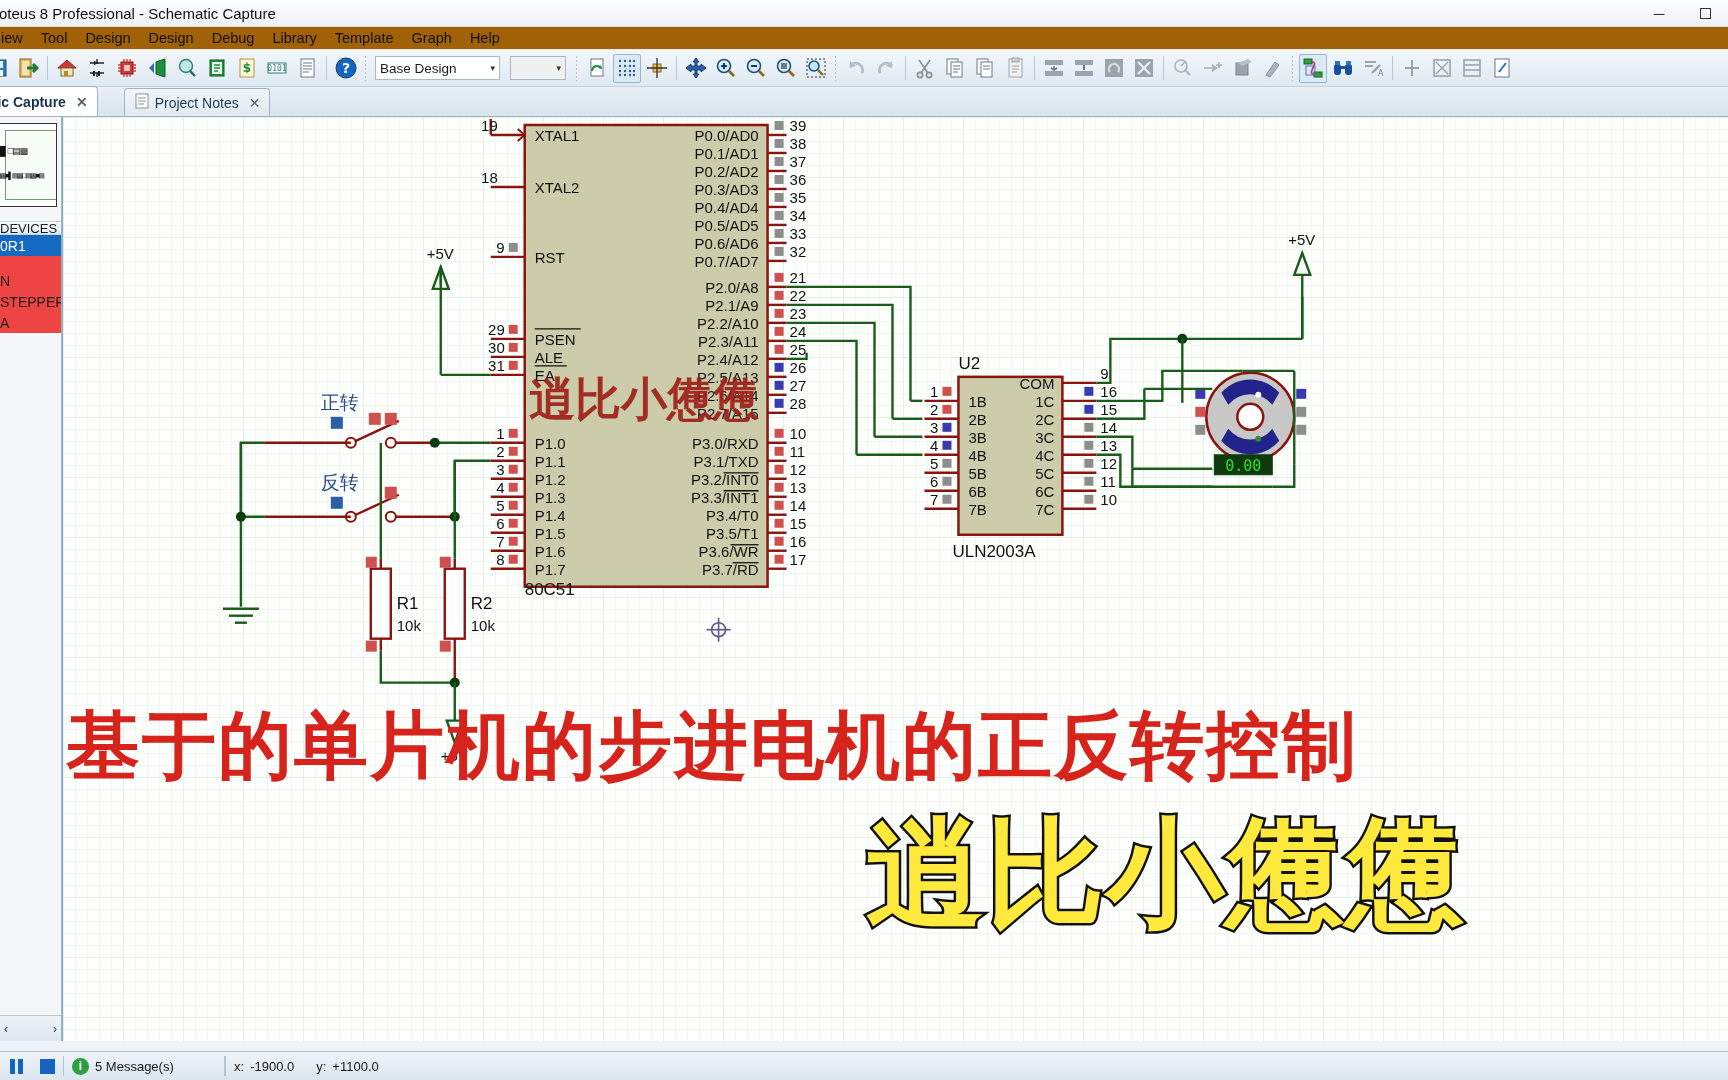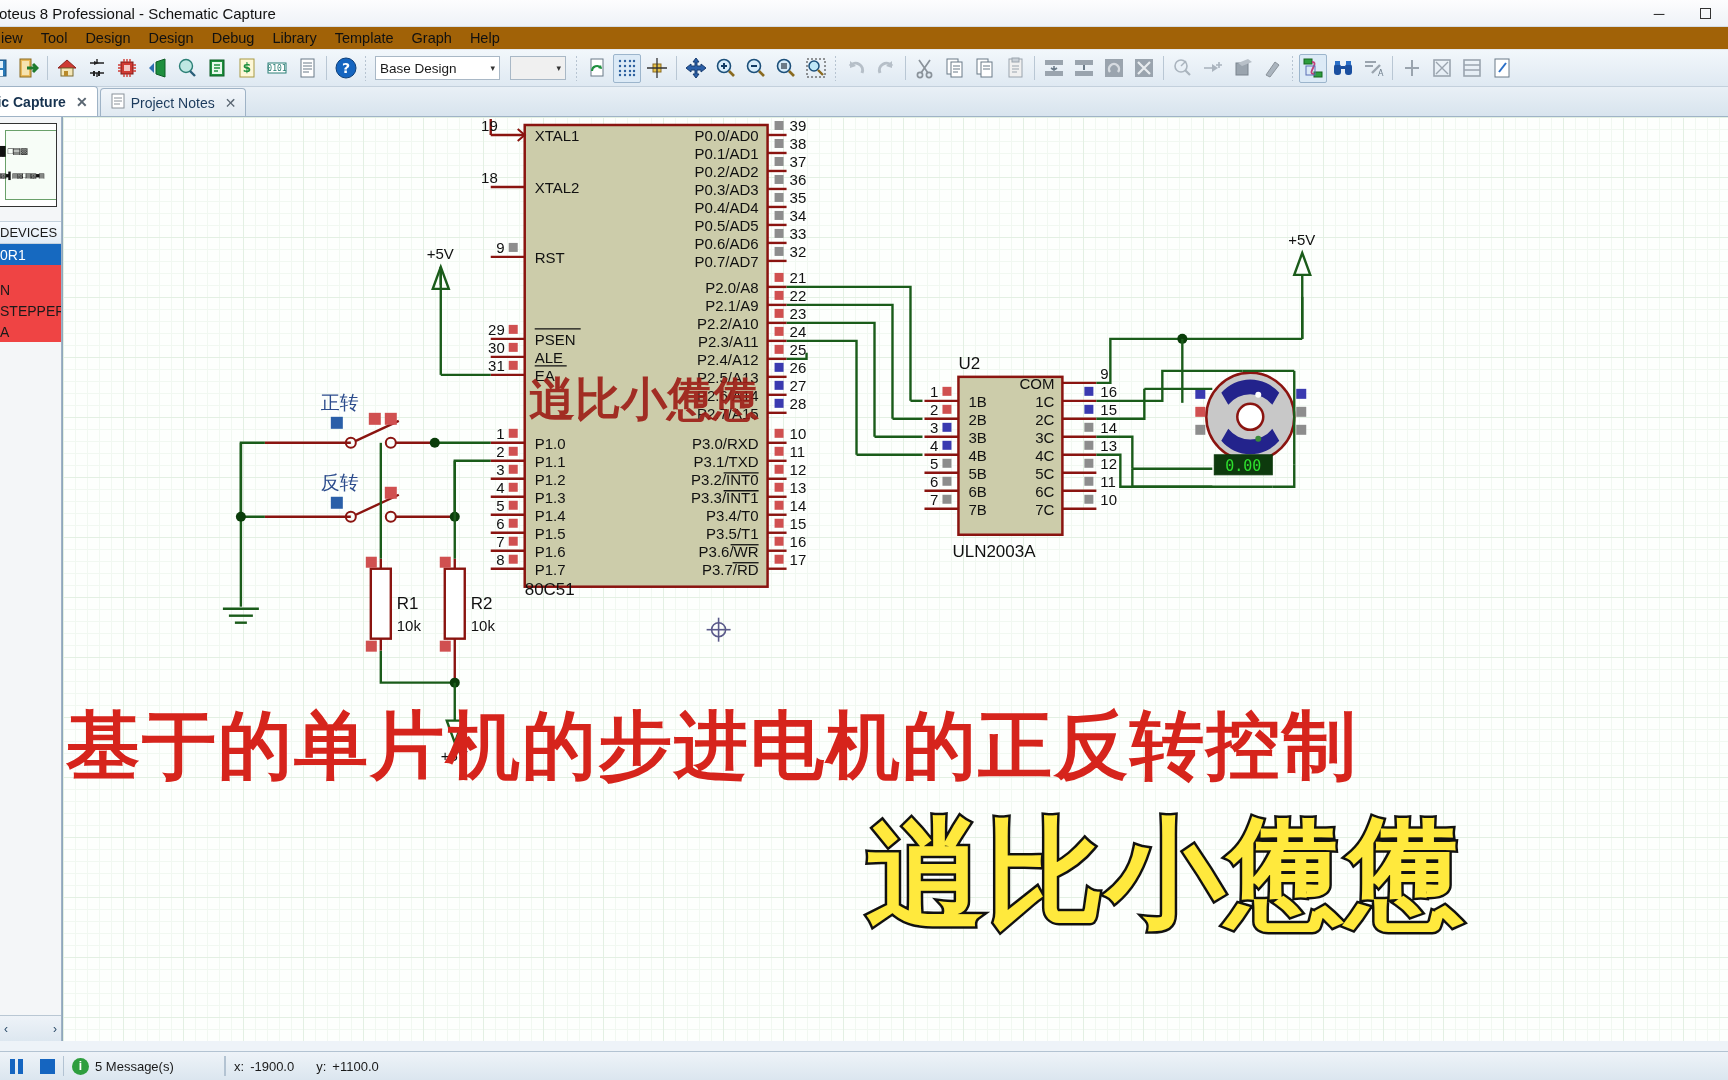--- a/index.html
+++ b/index.html
@@ -119,21 +119,21 @@
   }
   #preview .pvshapes {
     position:absolute; left:0; top:22px; font-size:9px; letter-spacing:-1px;
     color:#111; white-space:nowrap;
   }
   #preview .pvrow2 {
     position:absolute; left:-2px; top:48px; font-size:7px; letter-spacing:-1.4px;
     color:#111; white-space:nowrap;
   }
   #devhdr {
-    margin-top:14px; height:23px;
+    margin-top:14px; height:14px;
     background:linear-gradient(#f7fbff,#e2ecf5);
     border-top:1px solid #c4d2de; border-bottom:1px solid #c4d2de;
     font-size:13px; display:flex; align-items:center; padding-left:-2px;
     white-space:nowrap; overflow:hidden;
   }
   #devlist { background:#ef4444; flex:0 0 auto; }
   .devitem {
     height:21px; font-size:14px; display:flex; align-items:center;
     padding-left:-4px; white-space:nowrap; overflow:hidden;
   }
@@ -575,21 +575,21 @@
       </svg>
     </div>
   </div>
 </div>
 
 <div id="tabbar">
   <div class="tab active" style="margin-left:-26px;">
     <span>atic Capture</span>
     <span class="tclose">✕</span>
   </div>
-  <div class="tab" style="">
+  <div class="tab" style="margin-left:24px;">
     <span class="tdoc">
       <svg width="14" height="16" viewBox="0 0 14 16">
         <rect x="1" y="1" width="12" height="14" fill="#fff" stroke="#8a929a"></rect>
         <path d="M3 5 L11 5 M3 8 L11 8 M3 11 L9 11" stroke="#8a929a" stroke-width="1"></path>
       </svg>
     </span>
     <span>Project Notes</span>
     <span class="tclose">✕</span>
   </div>
 </div>

